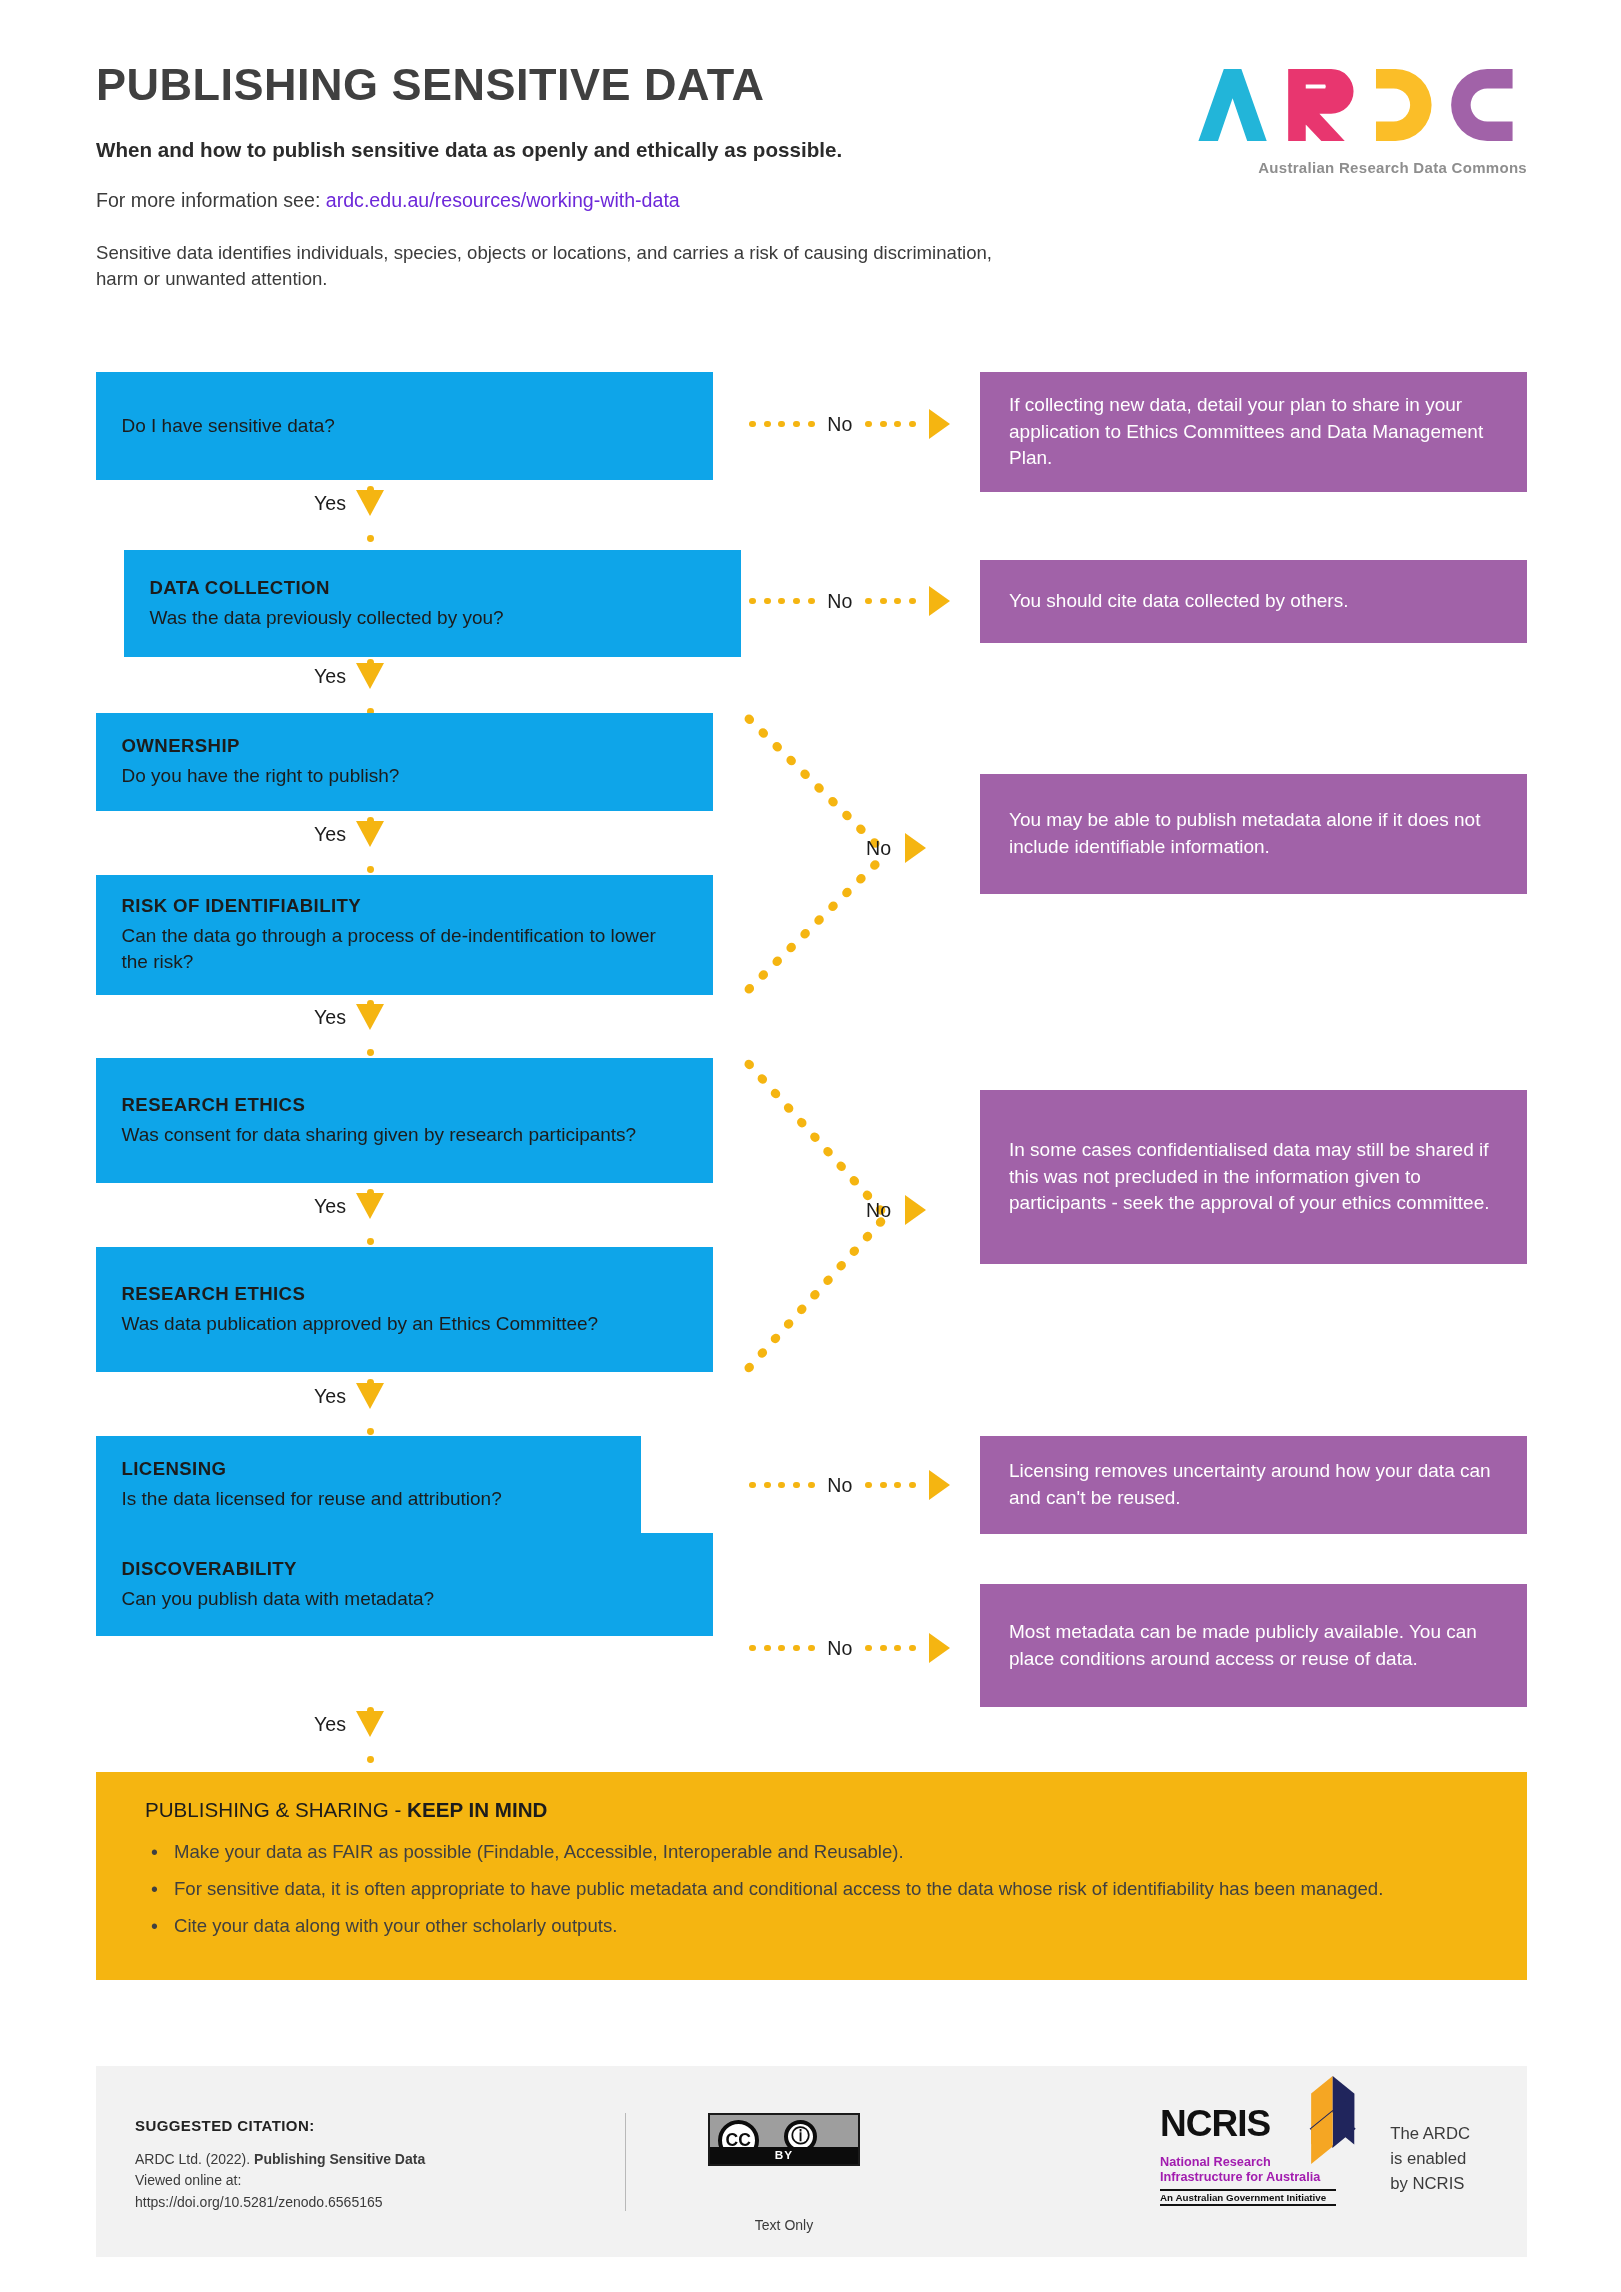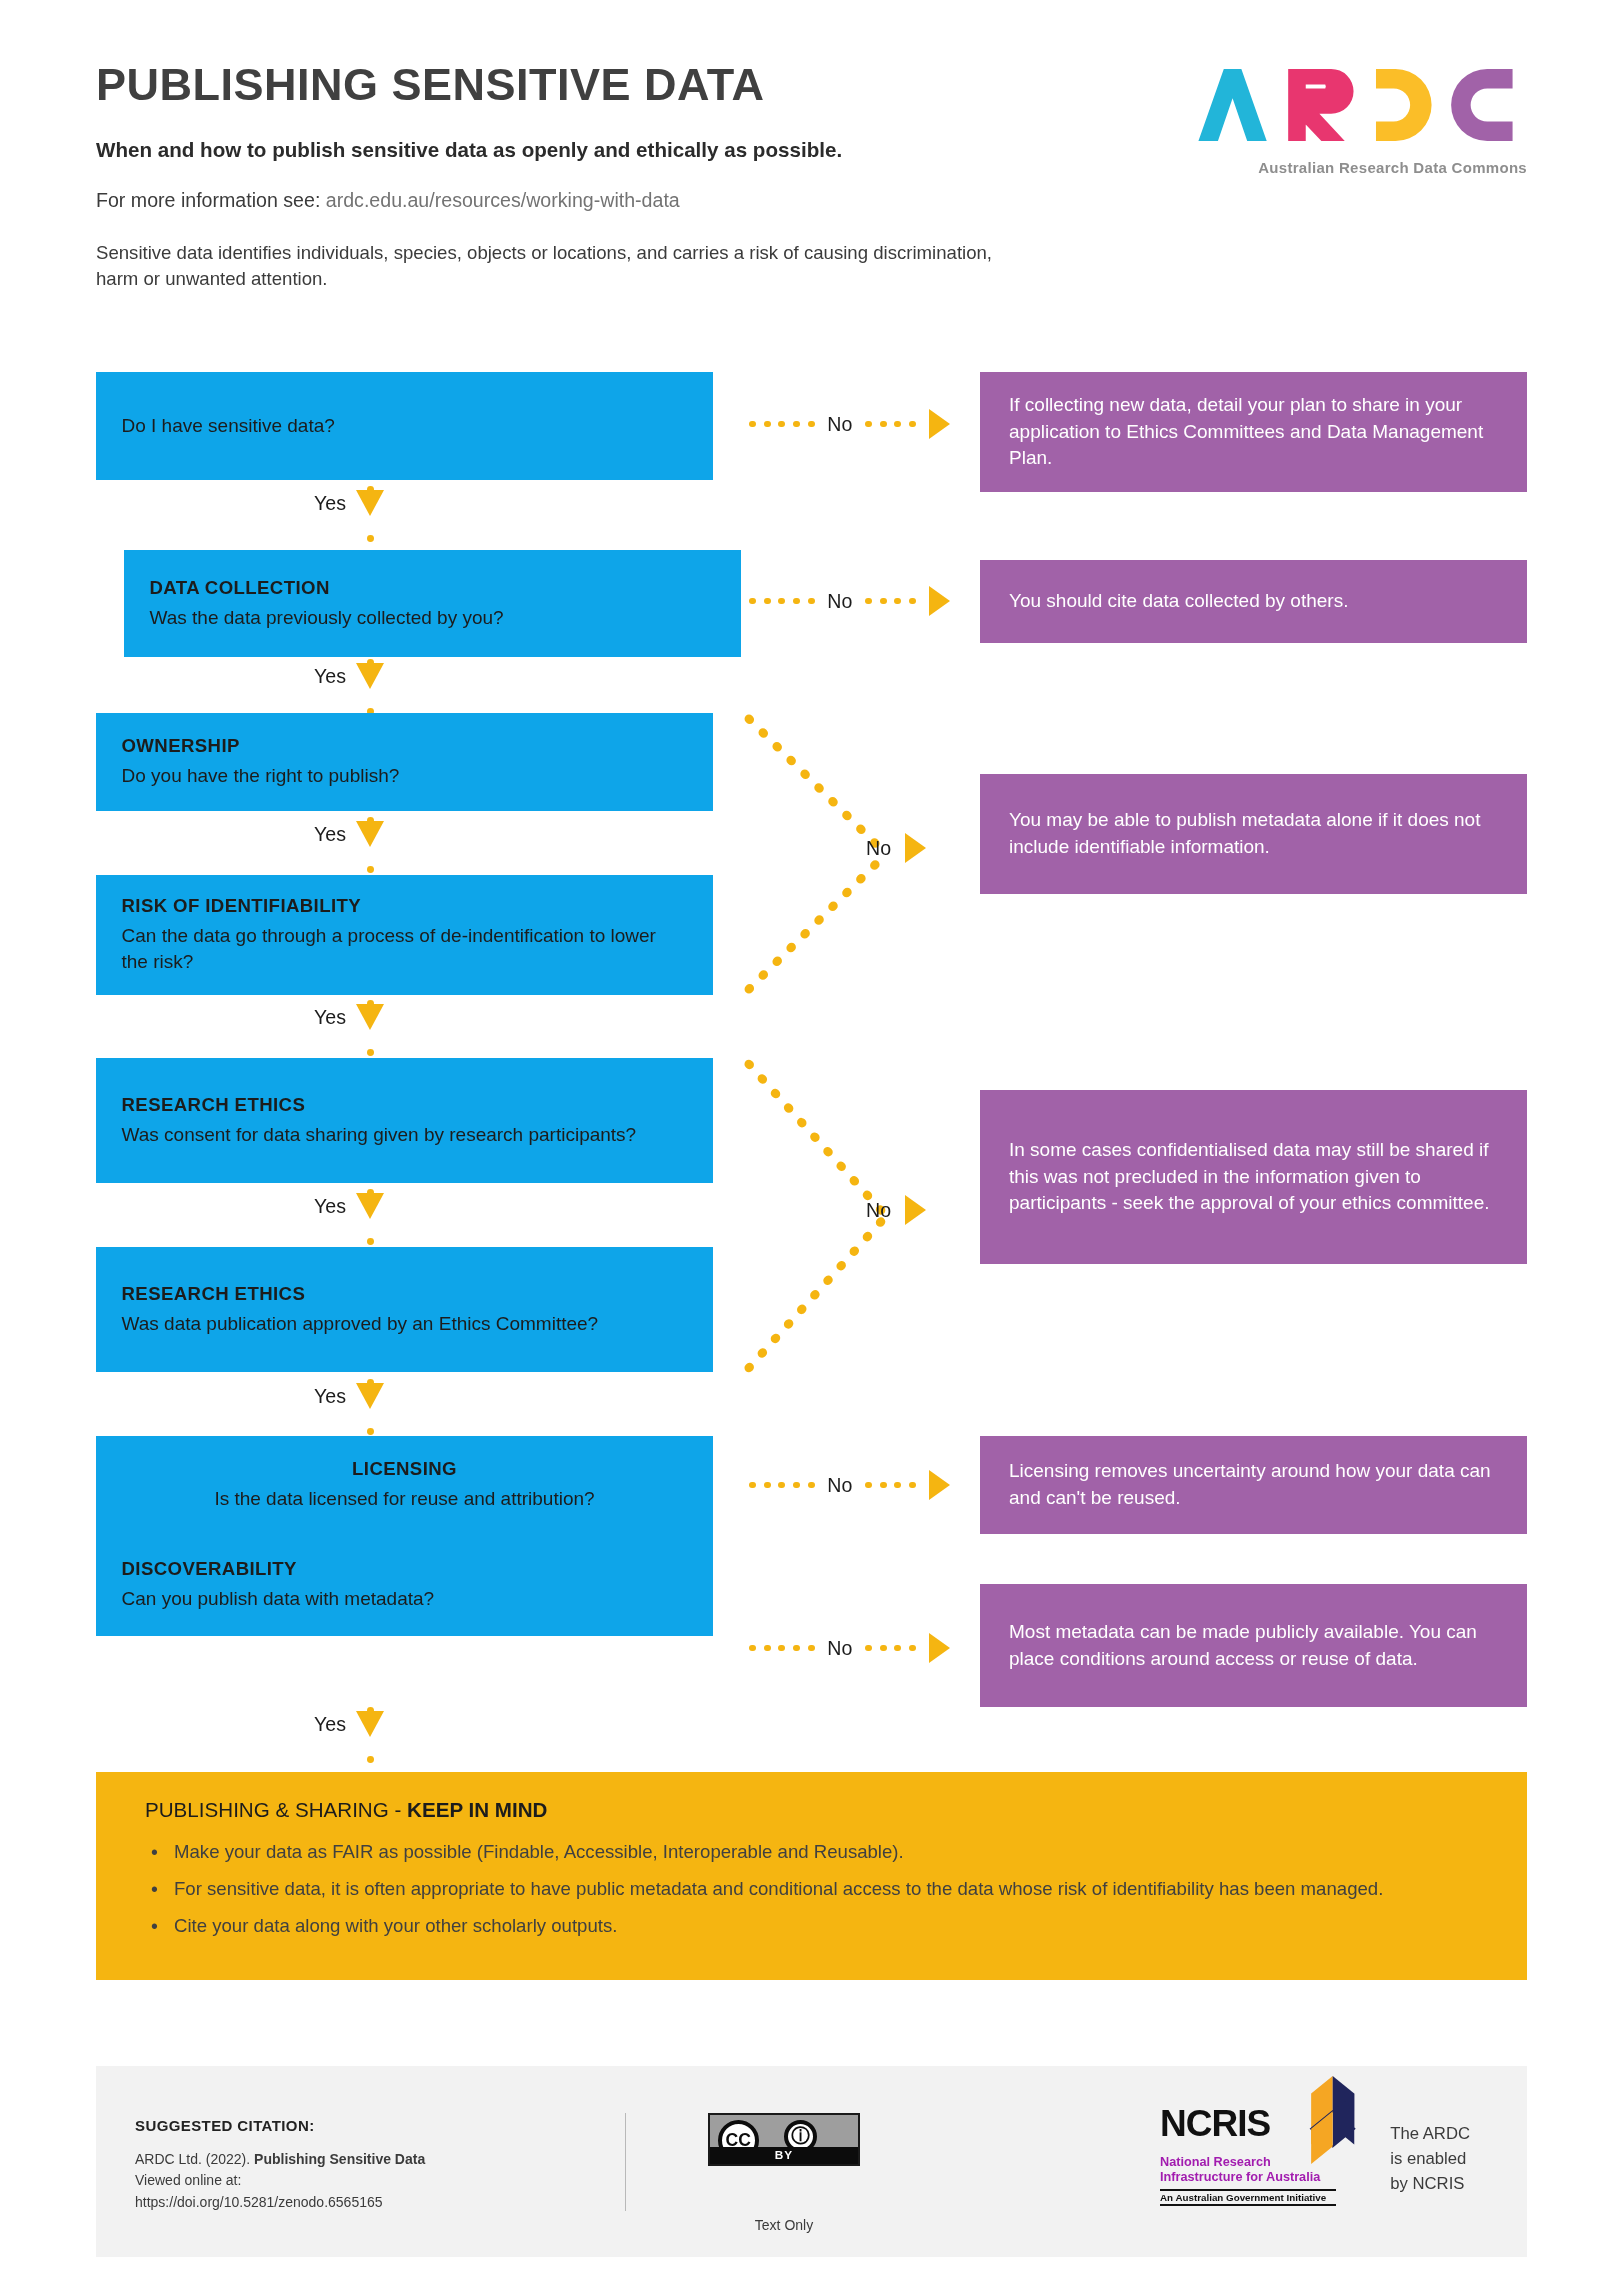--- a/index.html
+++ b/index.html
@@ -32,21 +32,21 @@
     font-size: 20.6px;
     font-weight: 700;
     color: #2b2b2b;
   }
   .moreinfo {
     margin-top: 26.5px;
     font-size: 19.6px;
     color: #3b3b3b;
   }
   .moreinfo a, .link {
-    color: #737373;
+    color: #6d28d9;
     text-decoration: none;
   }
   .blurb {
     margin-top: 28px;
     font-size: 18.6px;
     line-height: 1.42;
     color: #3b3b3b;
     max-width: 941px;
   }
 
@@ -442,21 +442,21 @@
       <span>In some cases confidentialised data may still be shared if this was not precluded in the information given to participants - seek the approval of your ethics committee.</span>
     </div>
 
     <div class="vdot" style="left:271px; top:1007px;"></div>
     <div class="yes" style="left:218px; top:1011px;">
       <div class="lbl">Yes</div>
       <div class="tri-down"></div>
     </div>
     <div class="vdot" style="left:271px; top:1056px;"></div>
 
-    <div class="qbox" style="left:0; top:1064px; width:617px; height:98px;align-items:center;">
+    <div class="qbox" style="left:0; top:1064px; width:545px; height:98px;">
       <div class="cat">LICENSING</div>
       <div class="q">Is the data licensed for reuse and attribution?</div>
     </div>
     <div class="no-straight" style="left:653px; top:1098px;">
       <div class="hdots">
           <i></i>
           <i></i>
           <i></i>
           <i></i>
           <i></i>

